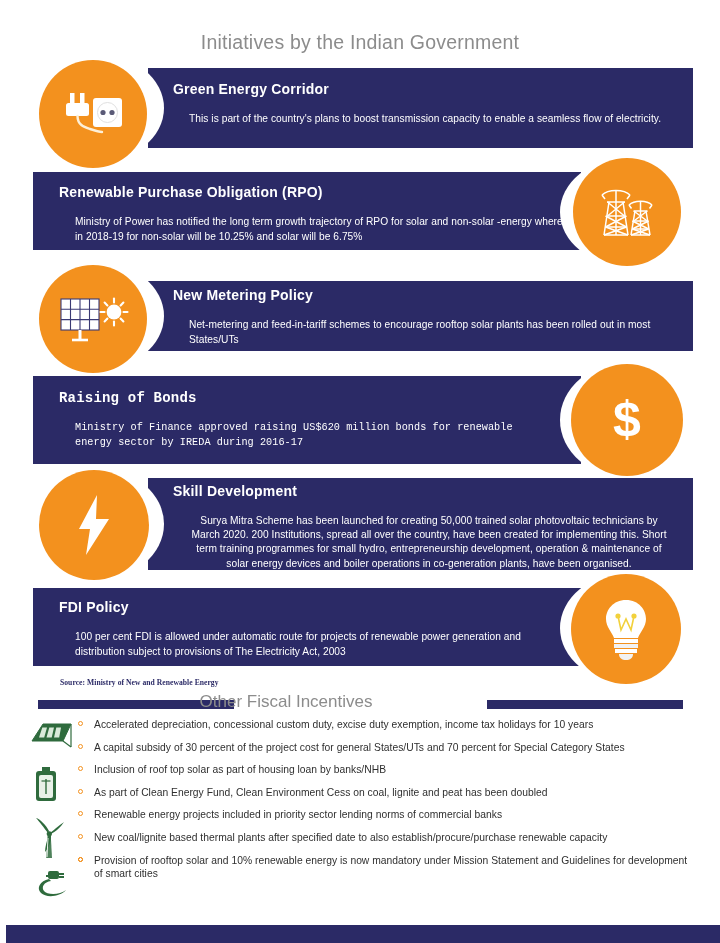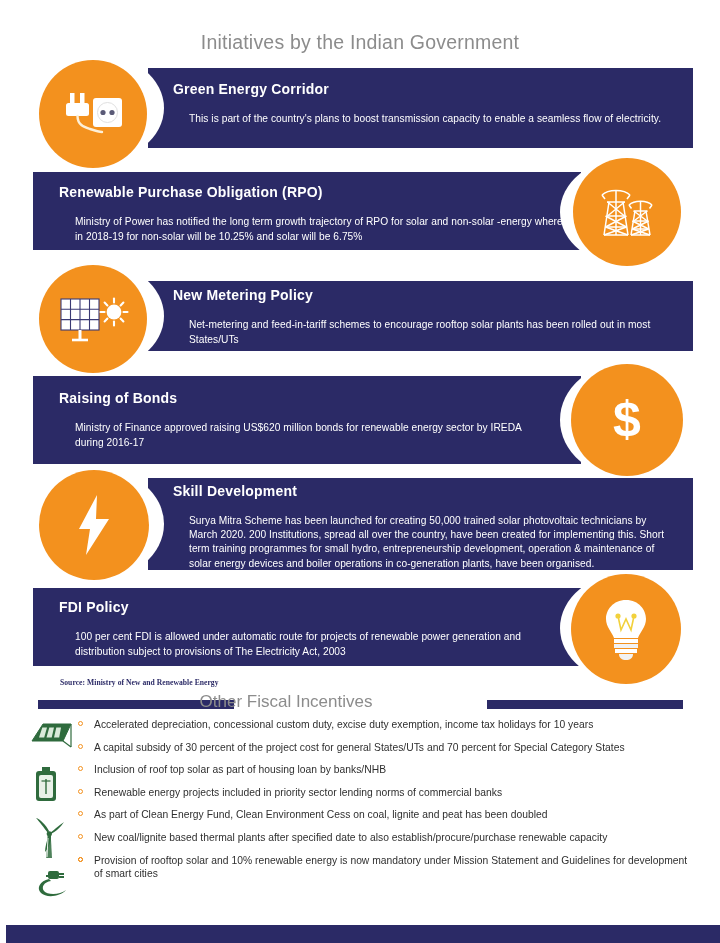--- a/index.html
+++ b/index.html
@@ -55,20 +55,21 @@
   }
   .bar-body {
     font-size: 10.2px;
     line-height: 14.6px;
     letter-spacing: .05px;
     margin: 16px;
     font-weight: 400;
   }
   .bar-body.tight {
     line-height: 14.2px;
+    text-align: center;
   }
 
   
   .badge {
     position: absolute;
     border-radius: 50%;
     background: #f3911e;
     display: flex;
     align-items: center;
     justify-content: center;
@@ -262,21 +263,21 @@
     <p class="bar-body">Net-metering and feed-in-tariff schemes to encourage rooftop solar plants has been rolled out in most States/UTs</p>
   </div>
 
   <div class="bar" style="left:33px; top:376px; width:548px; height:88px;"></div>
   <div class="badge-ring" style="left:560px; top:362px; width:136px; height:116px;"></div>
   <div class="badge" style="left:571px; top:364px; width:112px; height:112px;">
     <svg width="40" height="58" viewBox="0 0 40 58">
       <text x="20" y="45" text-anchor="middle" font-family="Liberation Sans, sans-serif" font-size="50" font-weight="bold" fill="#fff">$</text>
     </svg>
   </div>
-  <div class="bar-text" style="left:59px; top:392px; width:505px;">
+  <div class="bar-text" style="left:59px; top:392px; width:505px;font-family:Liberation Mono, monospace;">
     <p class="bar-title">Raising of Bonds</p>
     <p class="bar-body">Ministry of Finance approved raising US$620 million bonds for renewable energy sector by IREDA during 2016-17</p>
   </div>
 
   <div class="bar" style="left:148px; top:478px; width:545px; height:92px;"></div>
   <div class="badge-ring" style="left:28px; top:468px; width:136px; height:112px;"></div>
   <div class="badge" style="left:39px; top:470px; width:110px; height:110px;">
     <svg width="42" height="64" viewBox="0 0 42 64">
       <path d="M24 2 L6 36 L17 36 L13 62 L36 26 L23 26 Z" fill="#fff"></path>
     </svg>
@@ -373,25 +374,25 @@
     <div class="bullet">
       <span class="dot"></span>
       <span>A capital subsidy of 30 percent of the project cost for general States/UTs and 70 percent for Special Category States</span>
     </div>
     <div class="bullet">
       <span class="dot"></span>
       <span>Inclusion of roof top solar as part of housing loan by banks/NHB</span>
     </div>
     <div class="bullet">
       <span class="dot"></span>
+      <span>As part of Clean Energy Fund, Clean Environment Cess on coal, lignite and peat has been doubled</span>
+    </div>
+    <div class="bullet">
+      <span class="dot"></span>
       <span>Renewable energy projects included in priority sector lending norms of commercial banks</span>
-    </div>
-    <div class="bullet">
-      <span class="dot"></span>
-      <span>As part of Clean Energy Fund, Clean Environment Cess on coal, lignite and peat has been doubled</span>
     </div>
     <div class="bullet">
       <span class="dot"></span>
       <span>New coal/lignite based thermal plants after specified date to also establish/procure/purchase renewable capacity</span>
     </div>
     <div class="bullet">
       <span class="dot"></span>
     </div>
     <div class="bullet">
       <span class="dot"></span>

